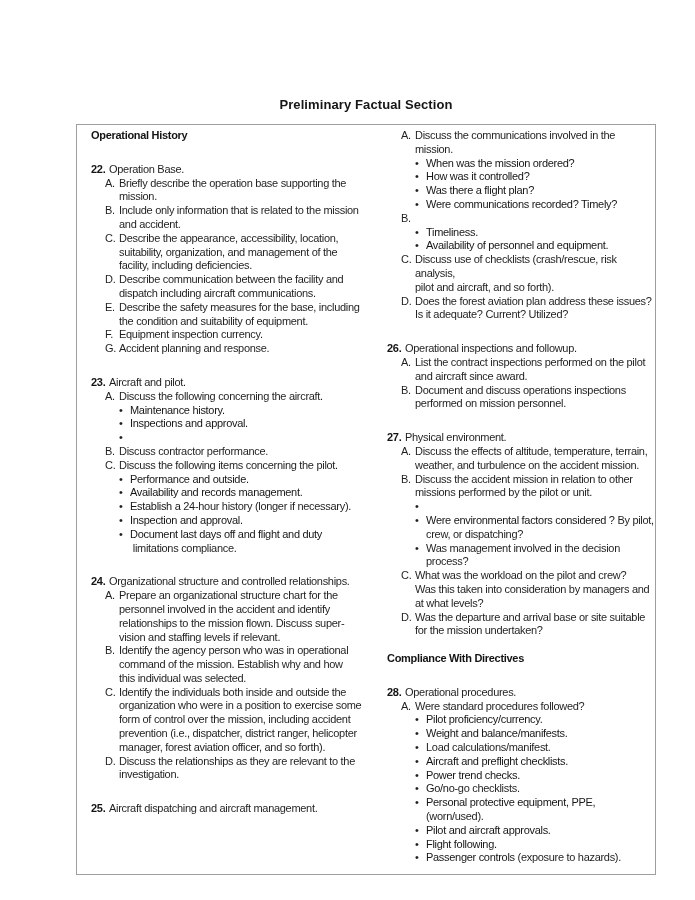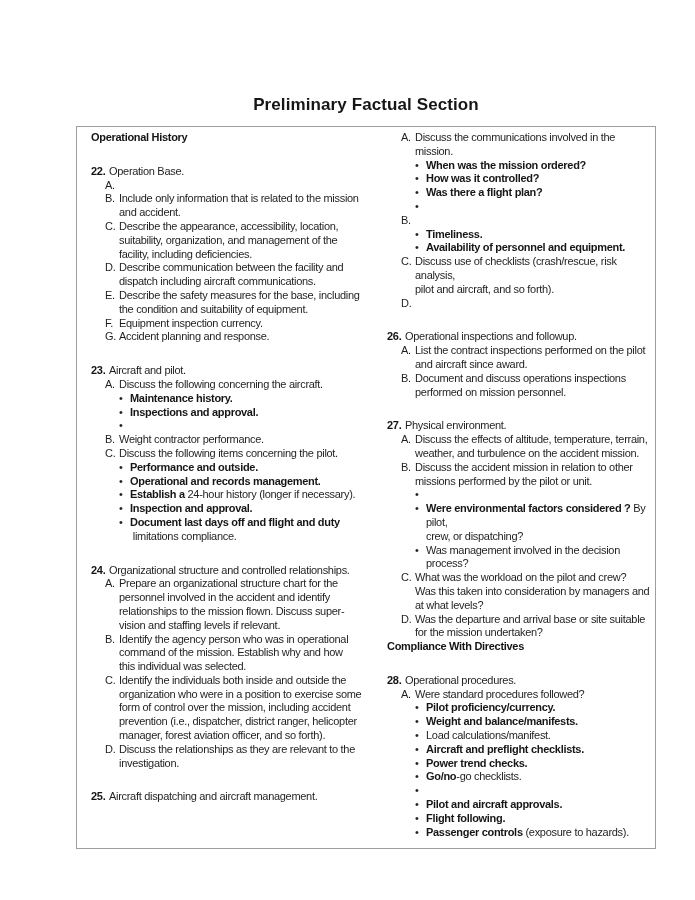--- a/index.html
+++ b/index.html
@@ -4,64 +4,66 @@
 <style>
   html,body{margin:0;padding:0;}
   body{
     width:695px;height:900px;background:#ffffff;position:relative;overflow:hidden;
     font-family:"Liberation Sans",sans-serif;color:#1f1f1f;
   }
   .title-wrap{
     margin:95px 0 11px 76px;width:580px;text-align:center;
   }
   .page-title{
-    font-size:17px;font-weight:700;letter-spacing:0.1px;color:#161616;
+    font-size:13px;font-weight:700;letter-spacing:0.1px;color:#161616;
   }
   .content-box{
     margin-left:76px;width:580px;box-sizing:border-box;
     border:1px solid #9e9e9e;
     padding:4px 0 9px 14px;
     display:flex;gap:20px;
     background:#ffffff;
   }
   .col{
     font-size:11px;line-height:13.8px;letter-spacing:-0.3px;
   }
   .col-left{flex:0 0 276px;width:276px;}
   .col-right{flex:0 0 268px;width:268px;}
   .entry{display:flex;align-items:flex-start;}
   .entry .body{flex:1 1 auto;white-space:pre-wrap;}
-  .entry.heading{font-weight:700;margin-top:0;color:#141414;}
+  .entry.heading{font-weight:700;margin-top:14px;color:#141414;}
   .entry.numbered{margin-top:20px;}
   .col > .entry:first-child{margin-top:0;}
   .entry.numbered .label{flex:0 0 18px;font-weight:700;color:#141414;}
   .entry.lettered{padding-left:14px;}
   .entry.lettered .label{flex:0 0 14px;}
   .entry.bullet{padding-left:28px;}
   .entry.bullet .label{flex:0 0 11px;}
-  .seg.bold{font-weight:700;color:#161616;}
+  .seg.bold{font-weight:400;color:#161616;}
 </style>
 </head>
 <body>
 
 <div class="title-wrap">
   <span class="page-title">Preliminary Factual Section</span>
 </div>
 
 <div class="content-box">
   <div class="col col-left">
       <div class="entry heading">
         <span class="heading-text">Operational History</span>
       </div>
       <div class="entry numbered">
         <span class="label num">22.</span>
         <span class="body">Operation Base.</span>
       </div>
       <div class="entry lettered">
         <span class="label letter">A.</span>
+        <span class="body"><span class="seg">Briefly describe the operation base supporting the
+mission.</span></span>
       </div>
       <div class="entry lettered">
         <span class="label letter">B.</span>
         <span class="body"><span class="seg">Include only information that is related to the mission
 and accident.</span></span>
       </div>
       <div class="entry lettered">
         <span class="label letter">C.</span>
         <span class="body"><span class="seg">Describe the appearance, accessibility, location,
 suitability, organization, and management of the
@@ -99,33 +101,33 @@
       </div>
       <div class="entry bullet">
         <span class="label dot">•</span>
         <span class="body"><span class="seg bold">Inspections and approval.</span></span>
       </div>
       <div class="entry bullet">
         <span class="label dot">•</span>
       </div>
       <div class="entry lettered">
         <span class="label letter">B.</span>
-        <span class="body"><span class="seg">Weight contractor performance.</span></span>
+        <span class="body"><span class="seg">Discuss contractor performance.</span></span>
       </div>
       <div class="entry lettered">
         <span class="label letter">C.</span>
         <span class="body"><span class="seg">Discuss the following items concerning the pilot.</span></span>
       </div>
       <div class="entry bullet">
         <span class="label dot">•</span>
         <span class="body"><span class="seg bold">Performance and outside.</span></span>
       </div>
       <div class="entry bullet">
         <span class="label dot">•</span>
-        <span class="body"><span class="seg bold">Operational and records management.</span></span>
+        <span class="body"><span class="seg bold">Availability and records management.</span></span>
       </div>
       <div class="entry bullet">
         <span class="label dot">•</span>
         <span class="body"><span class="seg bold">Establish a </span><span class="seg">24-hour history (longer if necessary).</span></span>
       </div>
       <div class="entry bullet">
         <span class="label dot">•</span>
         <span class="body"><span class="seg bold">Inspection and approval.</span></span>
       </div>
       <div class="entry bullet">
@@ -180,39 +182,42 @@
       <div class="entry bullet">
         <span class="label dot">•</span>
         <span class="body"><span class="seg bold">How was it controlled?</span></span>
       </div>
       <div class="entry bullet">
         <span class="label dot">•</span>
         <span class="body"><span class="seg bold">Was there a flight plan?</span></span>
       </div>
       <div class="entry bullet">
         <span class="label dot">•</span>
+        <span class="body"><span class="seg bold">Were communications recorded? Timely?</span></span>
       </div>
       <div class="entry lettered">
         <span class="label letter">B.</span>
       </div>
       <div class="entry bullet">
         <span class="label dot">•</span>
         <span class="body"><span class="seg bold">Timeliness.</span></span>
       </div>
       <div class="entry bullet">
         <span class="label dot">•</span>
         <span class="body"><span class="seg bold">Availability of personnel and equipment.</span></span>
       </div>
       <div class="entry lettered">
         <span class="label letter">C.</span>
         <span class="body"><span class="seg">Discuss use of checklists (crash/rescue, risk analysis,
 pilot and aircraft, and so forth).</span></span>
       </div>
       <div class="entry lettered">
         <span class="label letter">D.</span>
+        <span class="body"><span class="seg">Does the forest aviation plan address these issues?
+Is it adequate? Current? Utilized?</span></span>
       </div>
       <div class="entry numbered">
         <span class="label num">26.</span>
         <span class="body">Operational inspections and followup.</span>
       </div>
       <div class="entry lettered">
         <span class="label letter">A.</span>
         <span class="body"><span class="seg">List the contract inspections performed on the pilot
 and aircraft since award.</span></span>
       </div>
@@ -288,20 +293,21 @@
       <div class="entry bullet">
         <span class="label dot">•</span>
         <span class="body"><span class="seg bold">Power trend checks.</span></span>
       </div>
       <div class="entry bullet">
         <span class="label dot">•</span>
         <span class="body"><span class="seg bold">Go/no</span><span class="seg">-go checklists.</span></span>
       </div>
       <div class="entry bullet">
         <span class="label dot">•</span>
+        <span class="body"><span class="seg bold">Personal protective equipment, PPE, </span><span class="seg">(worn/used).</span></span>
       </div>
       <div class="entry bullet">
         <span class="label dot">•</span>
         <span class="body"><span class="seg bold">Pilot and aircraft approvals.</span></span>
       </div>
       <div class="entry bullet">
         <span class="label dot">•</span>
         <span class="body"><span class="seg bold">Flight following.</span></span>
       </div>
       <div class="entry bullet">

